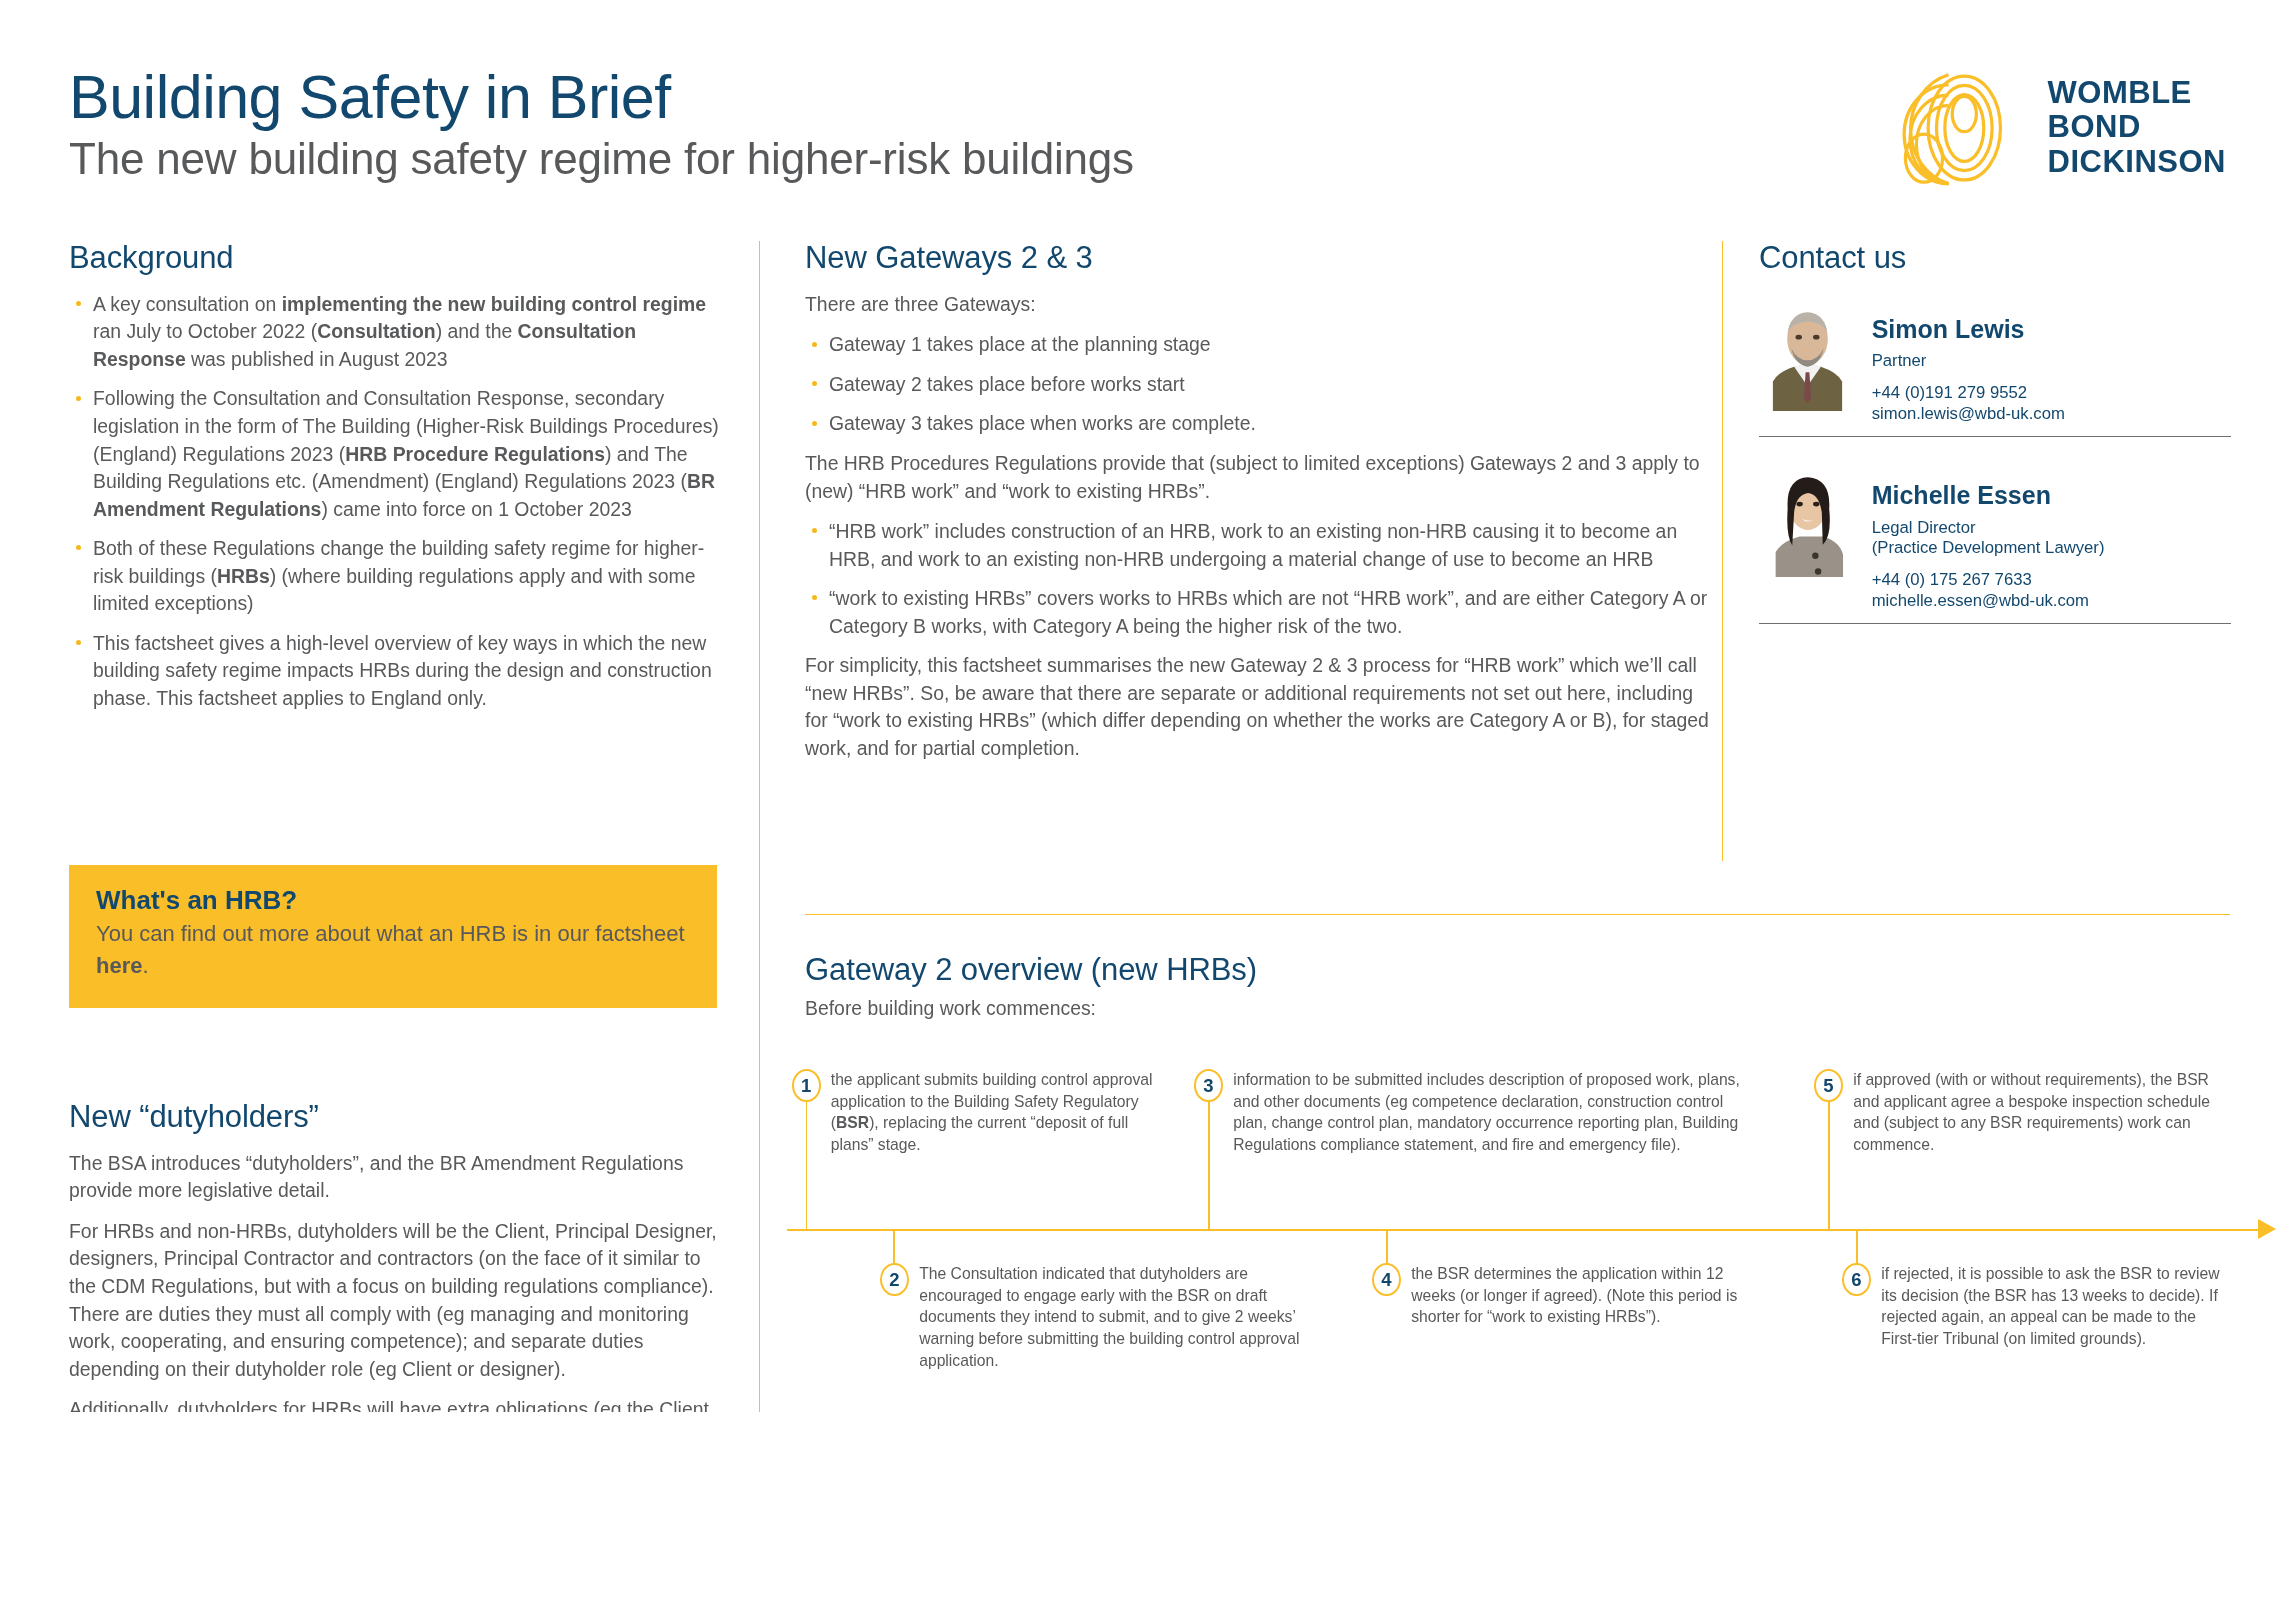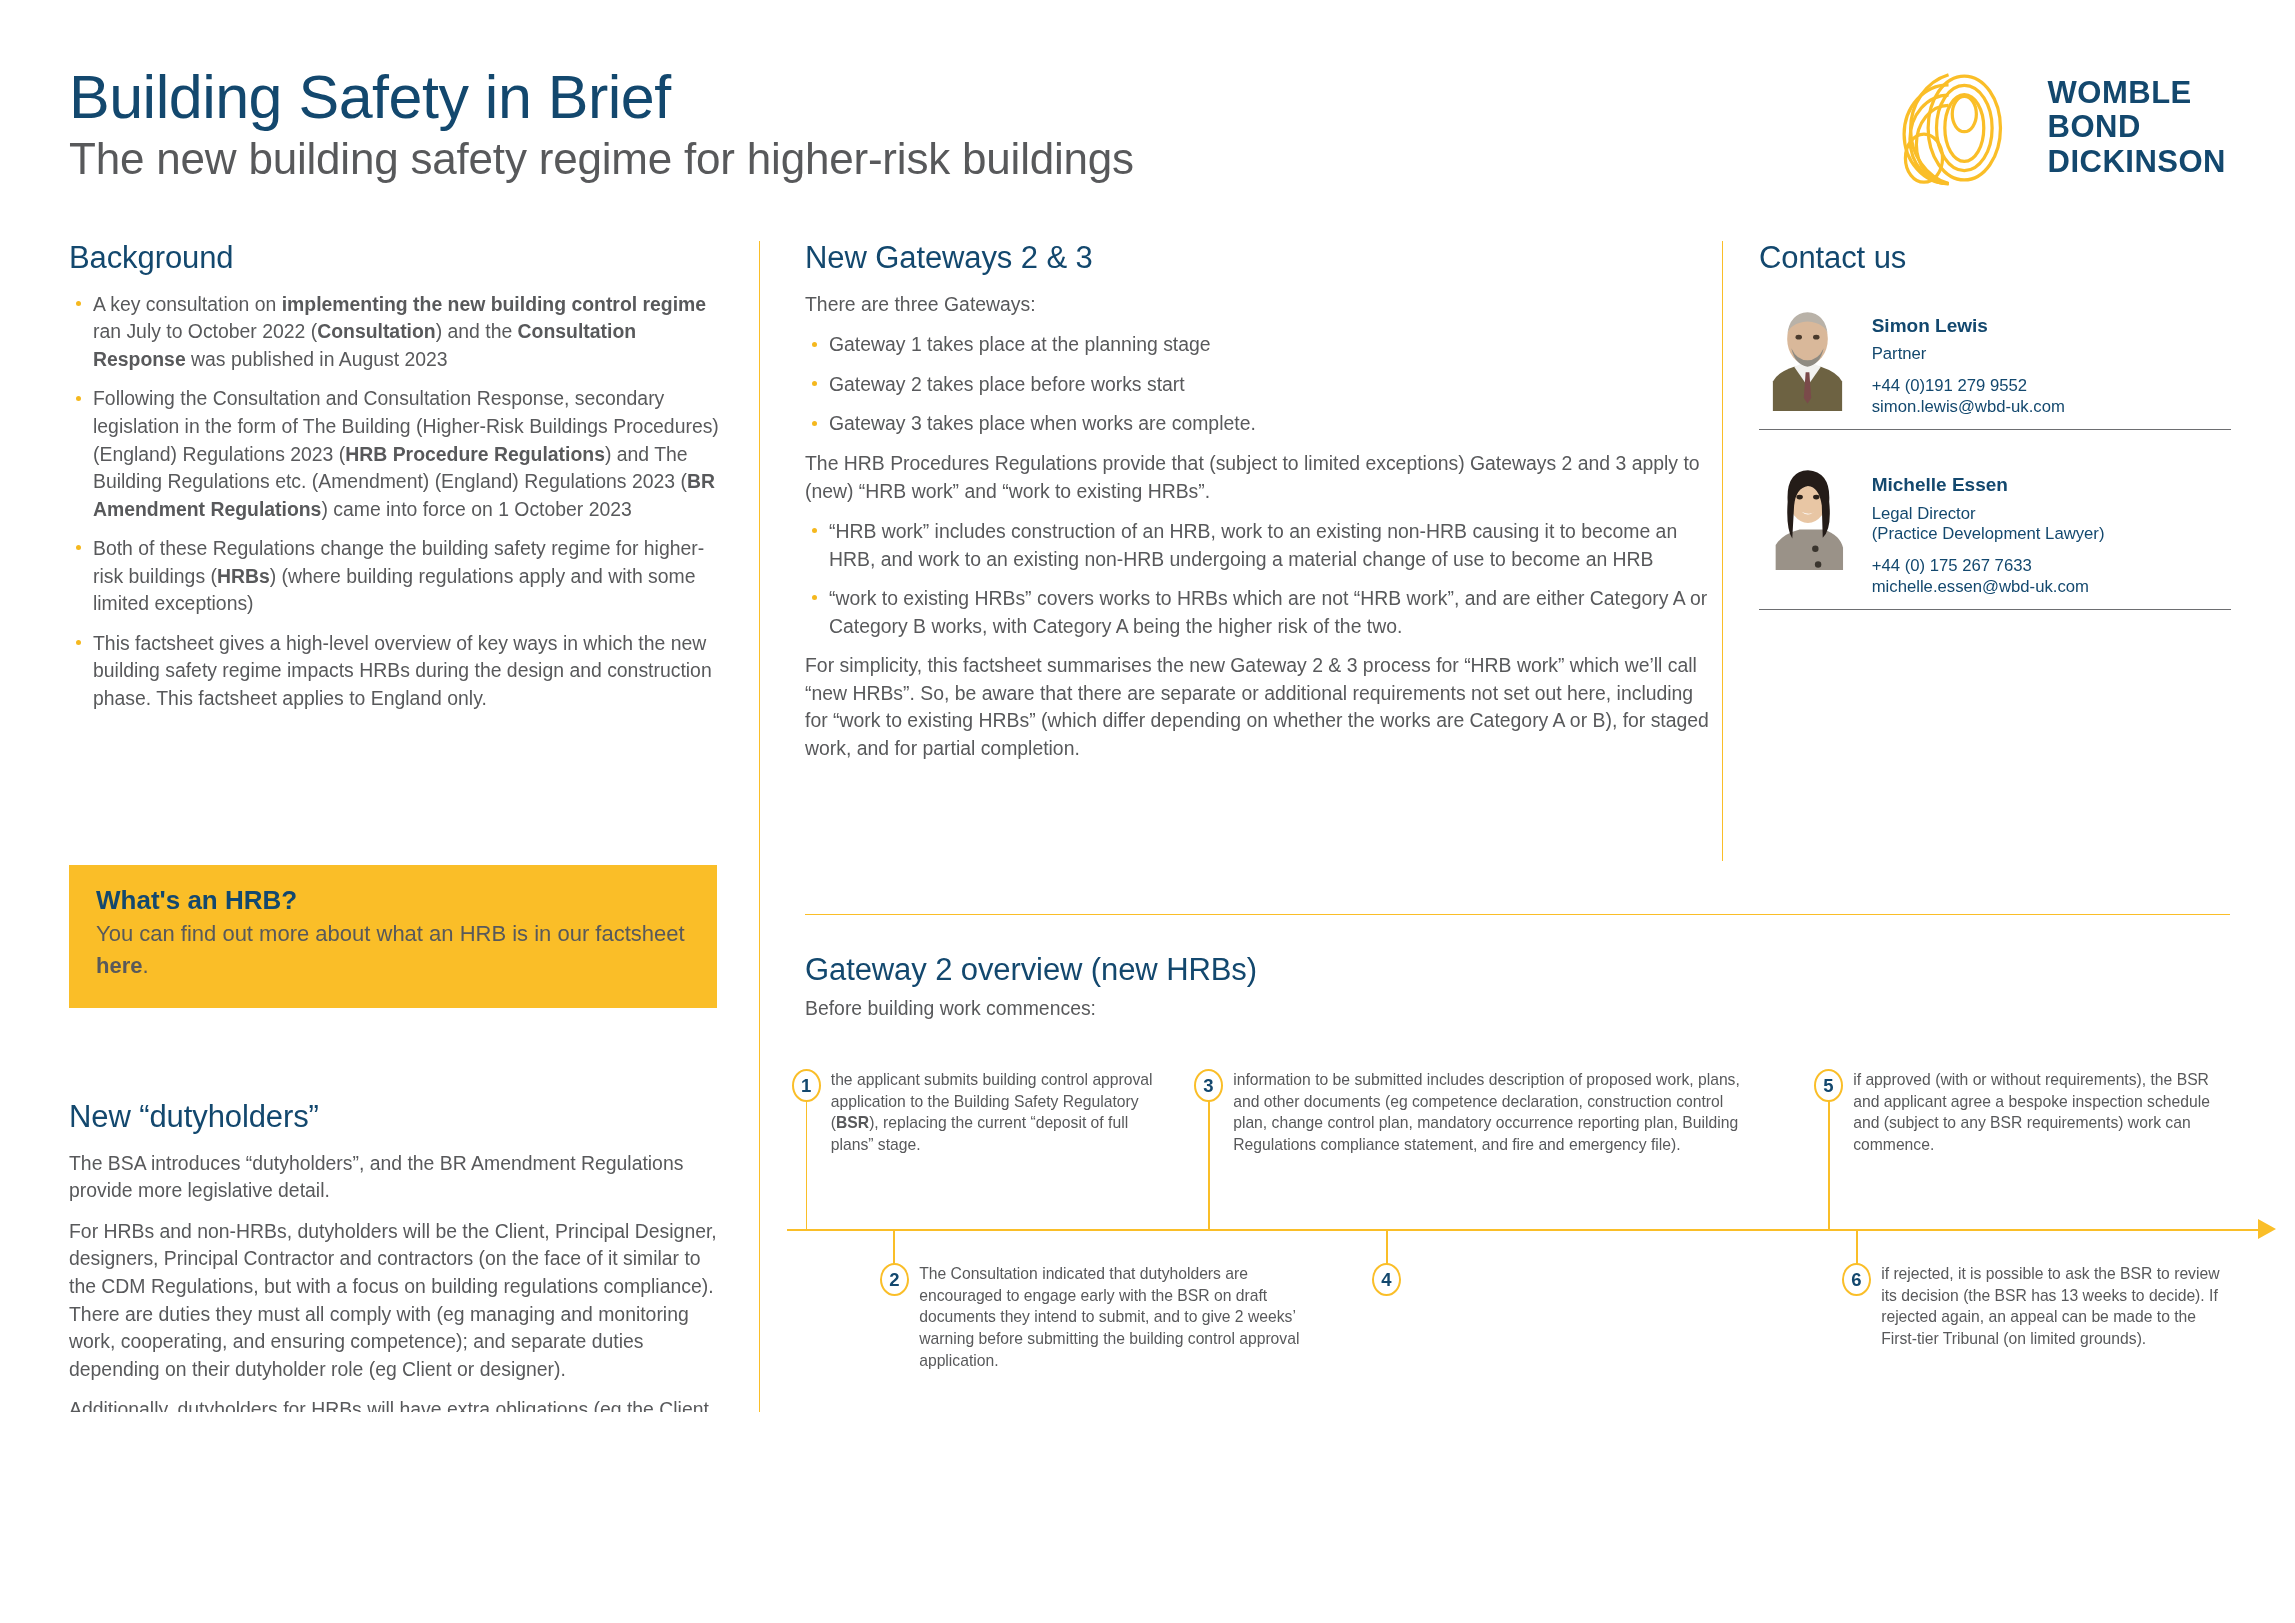--- a/index.html
+++ b/index.html
@@ -185,21 +185,21 @@
   .photo {
     width: 97px;
     height: 120px;
     flex: 0 0 auto;
     overflow: hidden;
     position: relative;
   }
   .cinfo { padding-top: 24px; }
   .cname {
     color: #13486e;
-    font-size: 19px;
+    font-size: 25px;
     font-weight: 700;
     margin-bottom: 7.4px;
   }
   .crole {
     color: #13486e;
     font-size: 16.7px;
     line-height: 1.22;
     margin-bottom: 10.2px;
   }
   .cphone, .cmail {
@@ -479,20 +479,21 @@
       <div class="num">5</div>
       <div class="stxt">if approved (with or without requirements), the BSR and applicant agree a bespoke inspection schedule and (subject to any BSR requirements) work can commence.</div>
     </div>
 
     <div class="step s2">
       <div class="num">2</div>
       <div class="stxt">The Consultation indicated that dutyholders are encouraged to engage early with the BSR on draft documents they intend to submit, and to give 2 weeks’ warning before submitting the building control approval application.</div>
     </div>
     <div class="step s4">
       <div class="num">4</div>
+      <div class="stxt">the BSR determines the application within 12 weeks (or longer if agreed). (Note this period is shorter for “work to existing HRBs”).</div>
     </div>
     <div class="step s6">
       <div class="num">6</div>
       <div class="stxt">if rejected, it is possible to ask the BSR to review its decision (the BSR has 13 weeks to decide). If rejected again, an appeal can be made to the First-tier Tribunal (on limited grounds).</div>
     </div>
   </div>
 
   <div class="hardstop">
     <div class="hs-text">
       <b>Gateway 2 hard stop</b><span class="hs-rest"> It is a criminal offence to commence building work without BSR approval</span>

